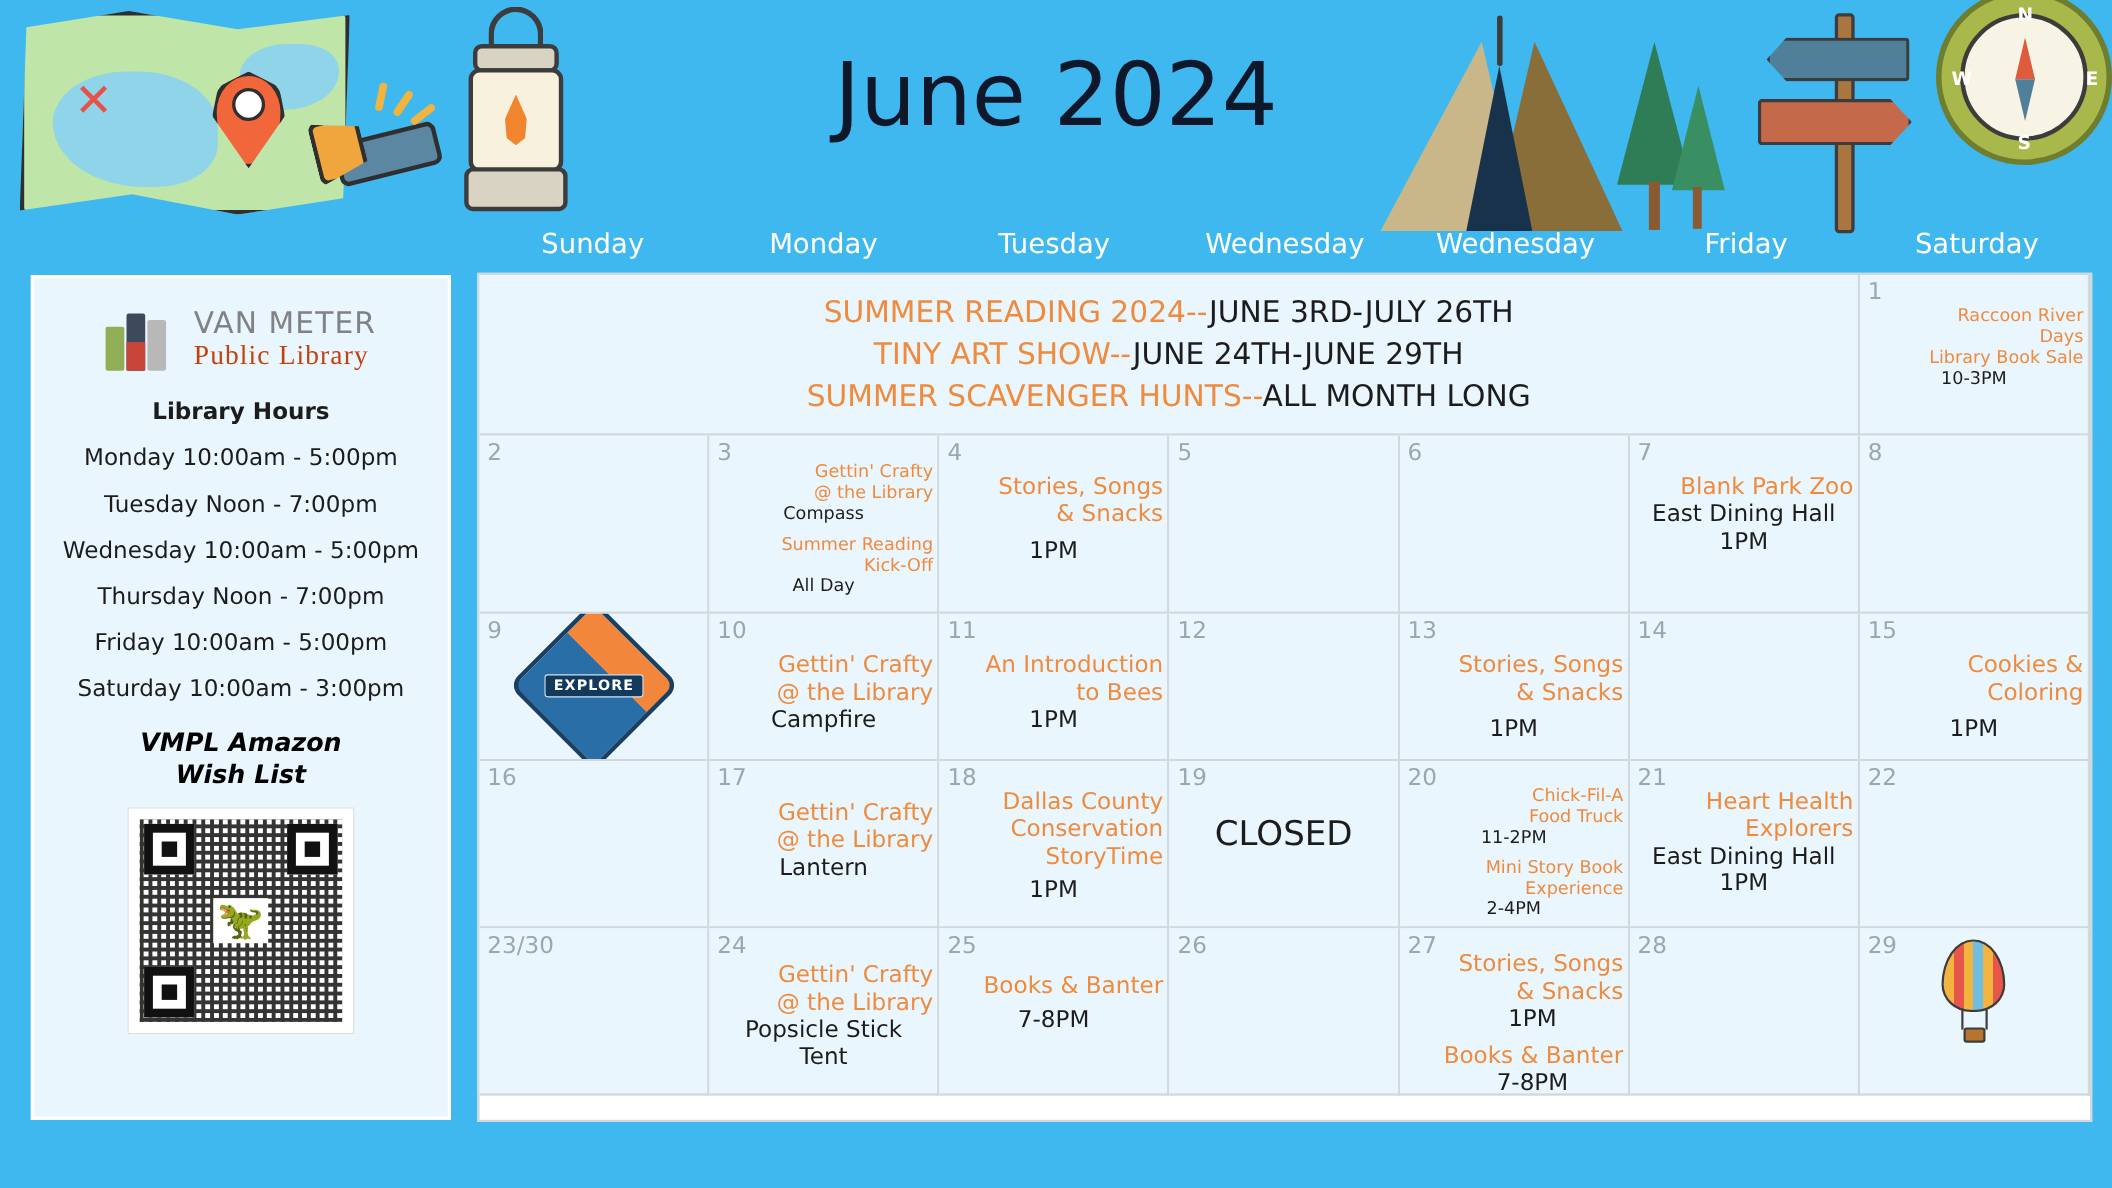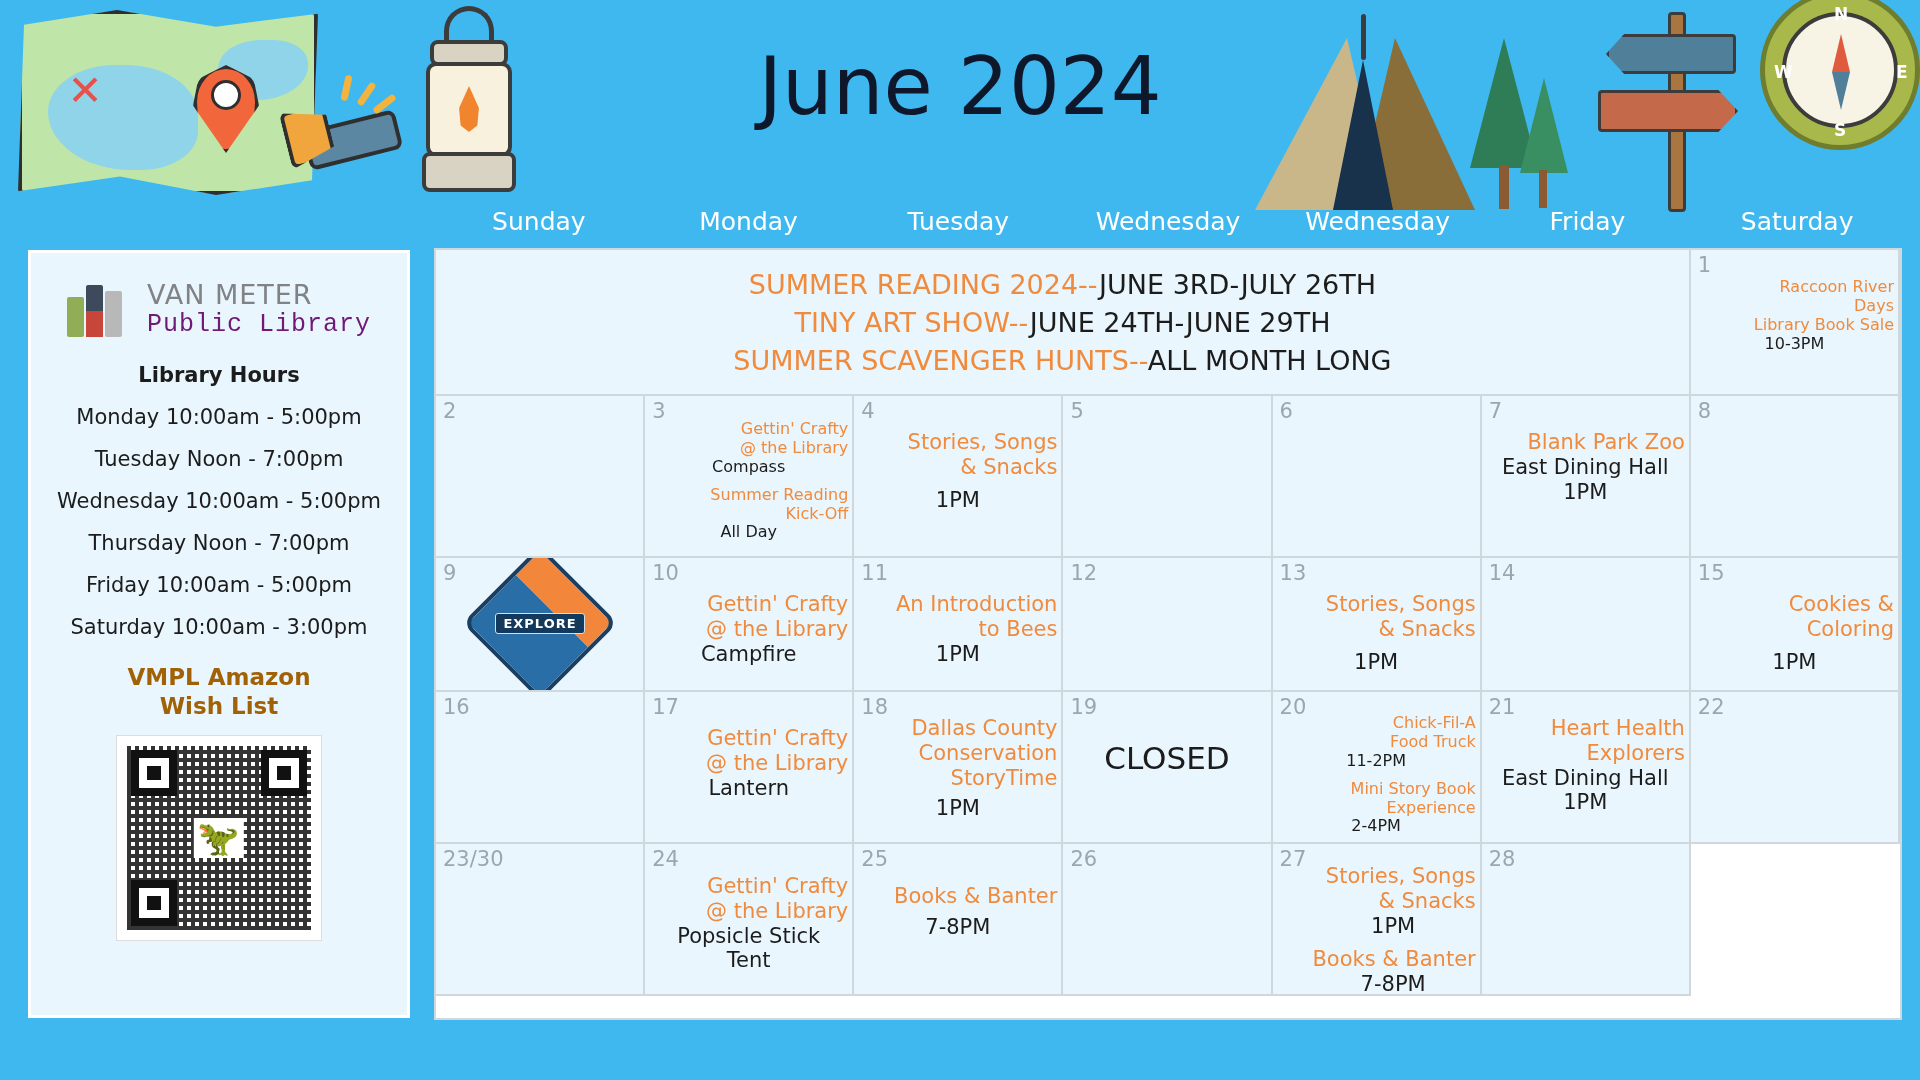--- a/index.html
+++ b/index.html
@@ -229,30 +229,30 @@
   .book { position: absolute; bottom: 0; width: 17px; border-radius: 2px; }
   .b1 { left: 0px;  height: 40px; background: #8fae55; }
   .b2 { left: 19px; height: 52px; background: #3d4a5c; }
   .b3 { left: 38px; height: 46px; background: #b8b8b8; }
   .book-red { position: absolute; left: 19px; bottom: 0; width: 17px; height: 26px; background: #c8453a; }
   .logo-text-1 {
     font-family: "DejaVu Sans", sans-serif;
     font-size: 27px; color: #808285; letter-spacing: 1px;
   }
   .logo-text-2 {
-    font-family: Liberation Mono, monospace;
-    font-size: 25px; color: #701a75; letter-spacing: 1px;
+    font-family: Liberation Serif, serif;
+    font-size: 25px; color: #c2410c; letter-spacing: 1px;
   }
   .hours-title {
     margin-top: 18px; font-size: 21px; font-weight: bold; color: #1c1c1c;
   }
   .hours-line { font-size: 21px; color: #1c1c1c; margin-top: 18px; }
   .wish-title {
-    margin-top: 24px; font-size: 23px; font-weight: bold; color: #a16207;
-    text-align: center; line-height: 1.25;
+    margin-top: 24px; font-size: 23px; font-weight: bold; color: #000000;
+    text-align: center; line-height: 1.25; font-style: italic;
   }
   .qr {
     margin-top: 14px; width: 206px; height: 206px; background: #ffffff;
     border: 1px solid #ddd; position: relative; padding: 10px;
   }
   .qr-grid {
     width: 100%; height: 100%;
     background-image:
       repeating-linear-gradient(90deg, #111 0 4px, transparent 4px 8px),
       repeating-linear-gradient(0deg, #111 0 4px, transparent 4px 8px);
@@ -656,15 +656,24 @@
         <div class="gap"></div>
         <div class="ev-orange">Books &amp; Banter</div>
         <div class="ev-black">7-8PM</div>
       </div>
     </div>
 
     <div class="cell">
       <div class="daynum">28</div>
     </div>
 
+    <div class="cell">
+      <div class="daynum">29</div>
+      <div class="balloon">
+        <div class="bal-env"></div>
+        <div class="bal-line" style="left:24px;"></div>
+        <div class="bal-line" style="left:46px;"></div>
+        <div class="bal-basket"></div>
+      </div>
+    </div>
 
   </div>
 </div>
 
 </body></html>

